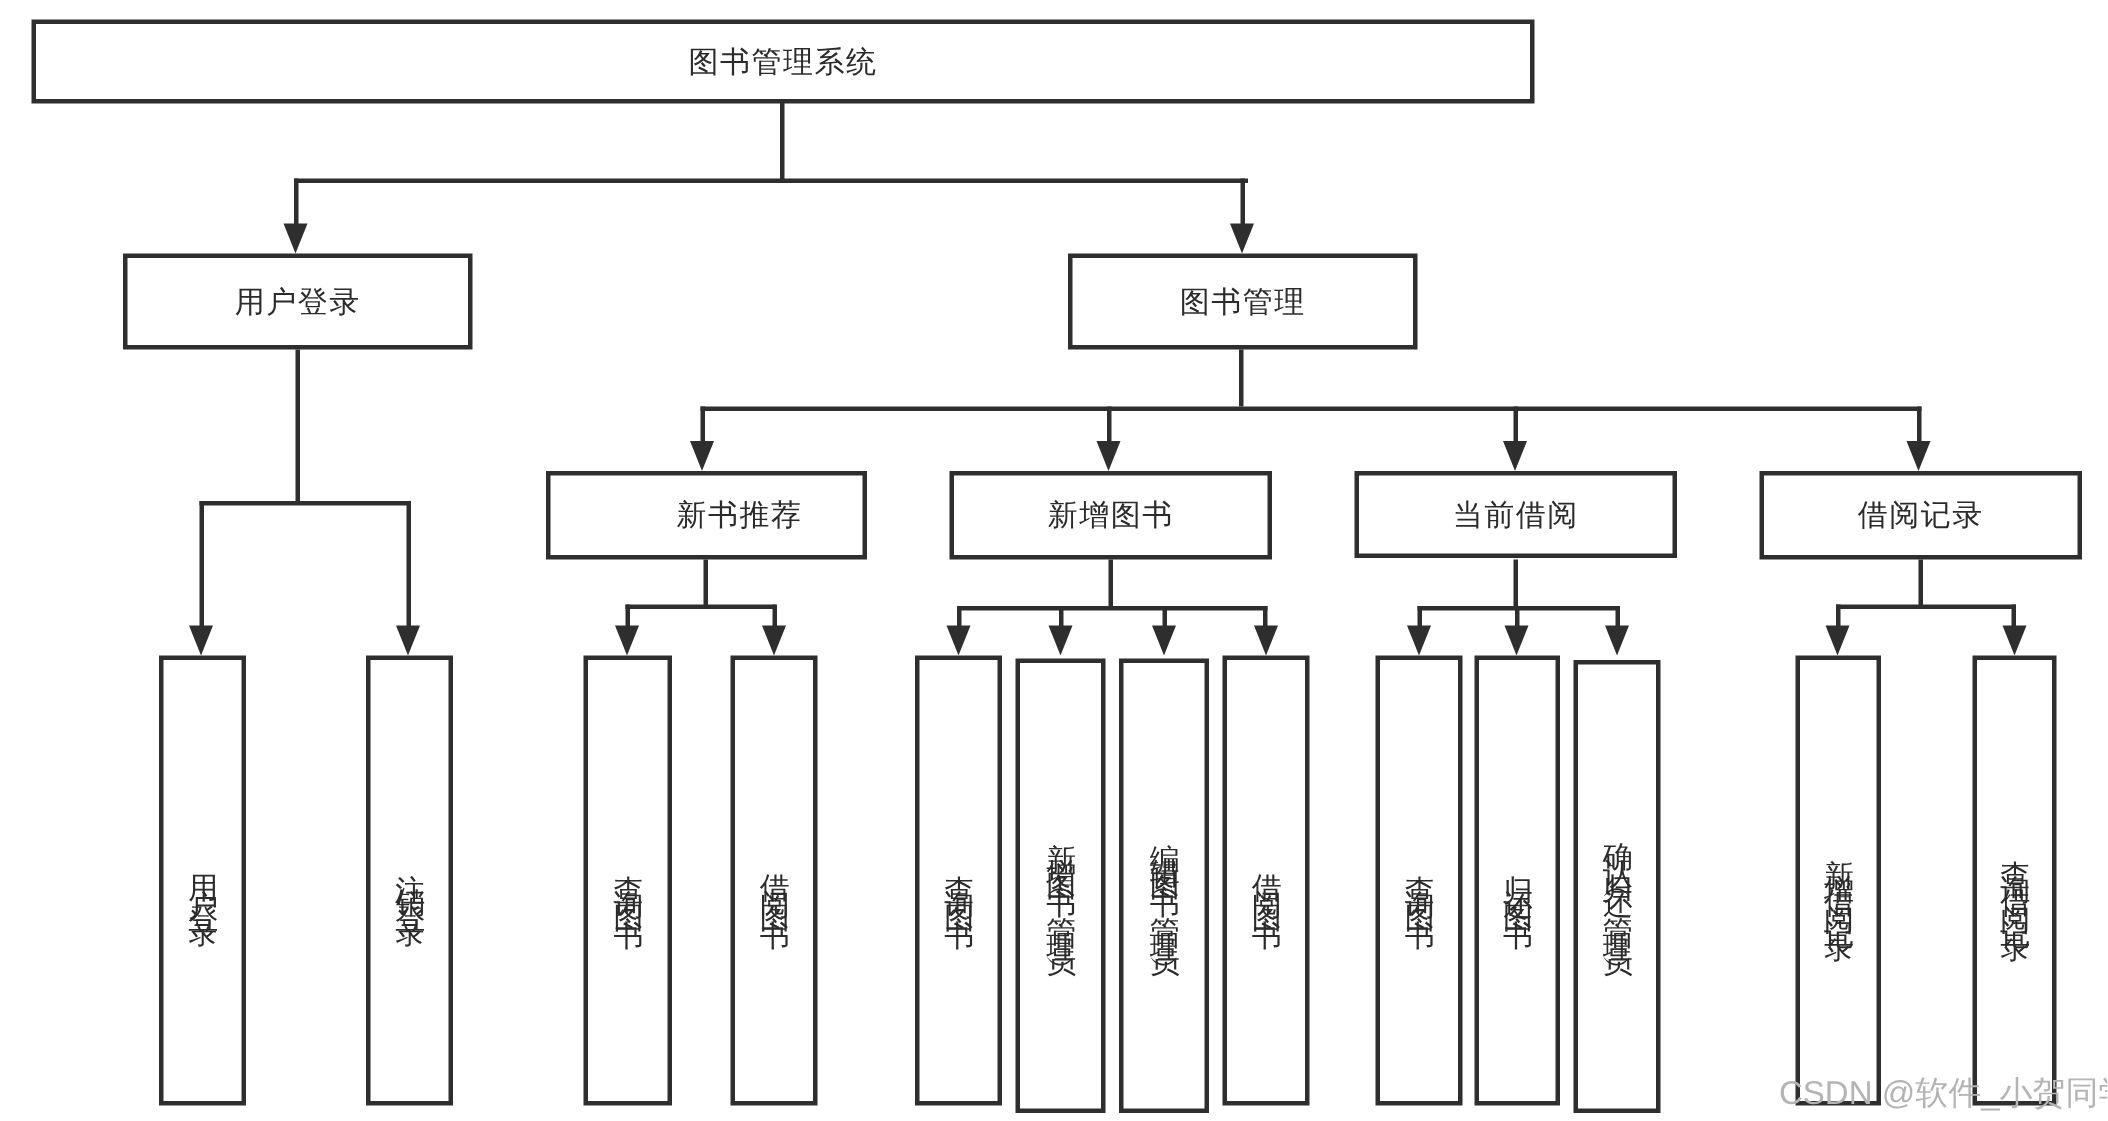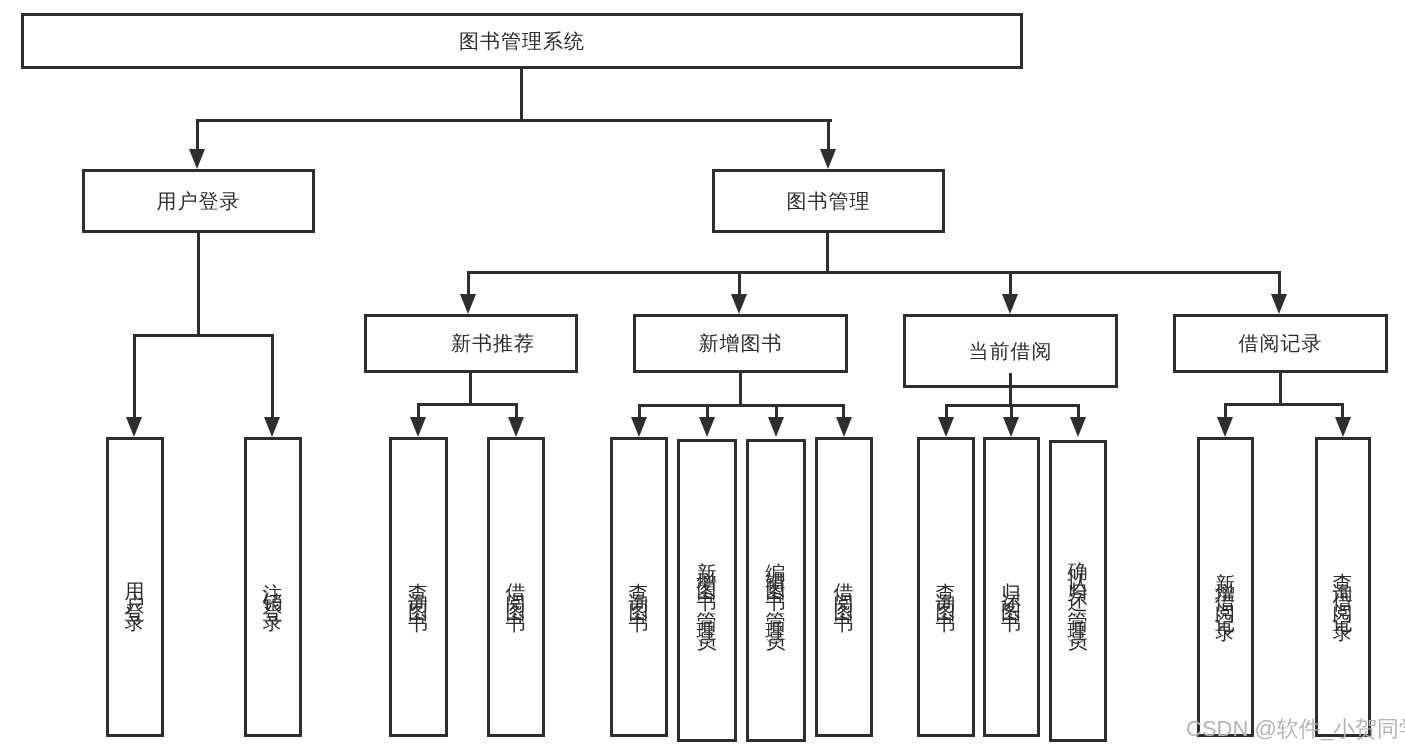--- a/index.html
+++ b/index.html
@@ -97,21 +97,21 @@
   <div class="arrow" style="left:1002px;top:294px;"></div>
   <div class="vline" style="left:1278px;top:271px;height:25px;"></div>
   <div class="arrow" style="left:1271px;top:294px;"></div>
 
   <div class="node" style="left:364px;top:314px;width:214px;height:59px;padding-left:44px;">
     <span>新书推荐</span>
   </div>
   <div class="node" style="left:633px;top:314px;width:215px;height:59px;">
     <span>新增图书</span>
   </div>
-  <div class="node" style="left:903px;top:314px;width:215px;height:74px;">
+  <div class="node" style="left:903px;top:314px;width:215px;height:58px;">
     <span>当前借阅</span>
   </div>
   <div class="node" style="left:1173px;top:314px;width:215px;height:59px;">
     <span>借阅记录</span>
   </div>
 
   <div class="vline" style="left:469px;top:373px;height:32px;"></div>
   <div class="hline" style="left:417px;top:403px;width:100px;"></div>
   <div class="vline" style="left:417px;top:403px;height:16px;"></div>
   <div class="arrow" style="left:410px;top:417px;"></div>

